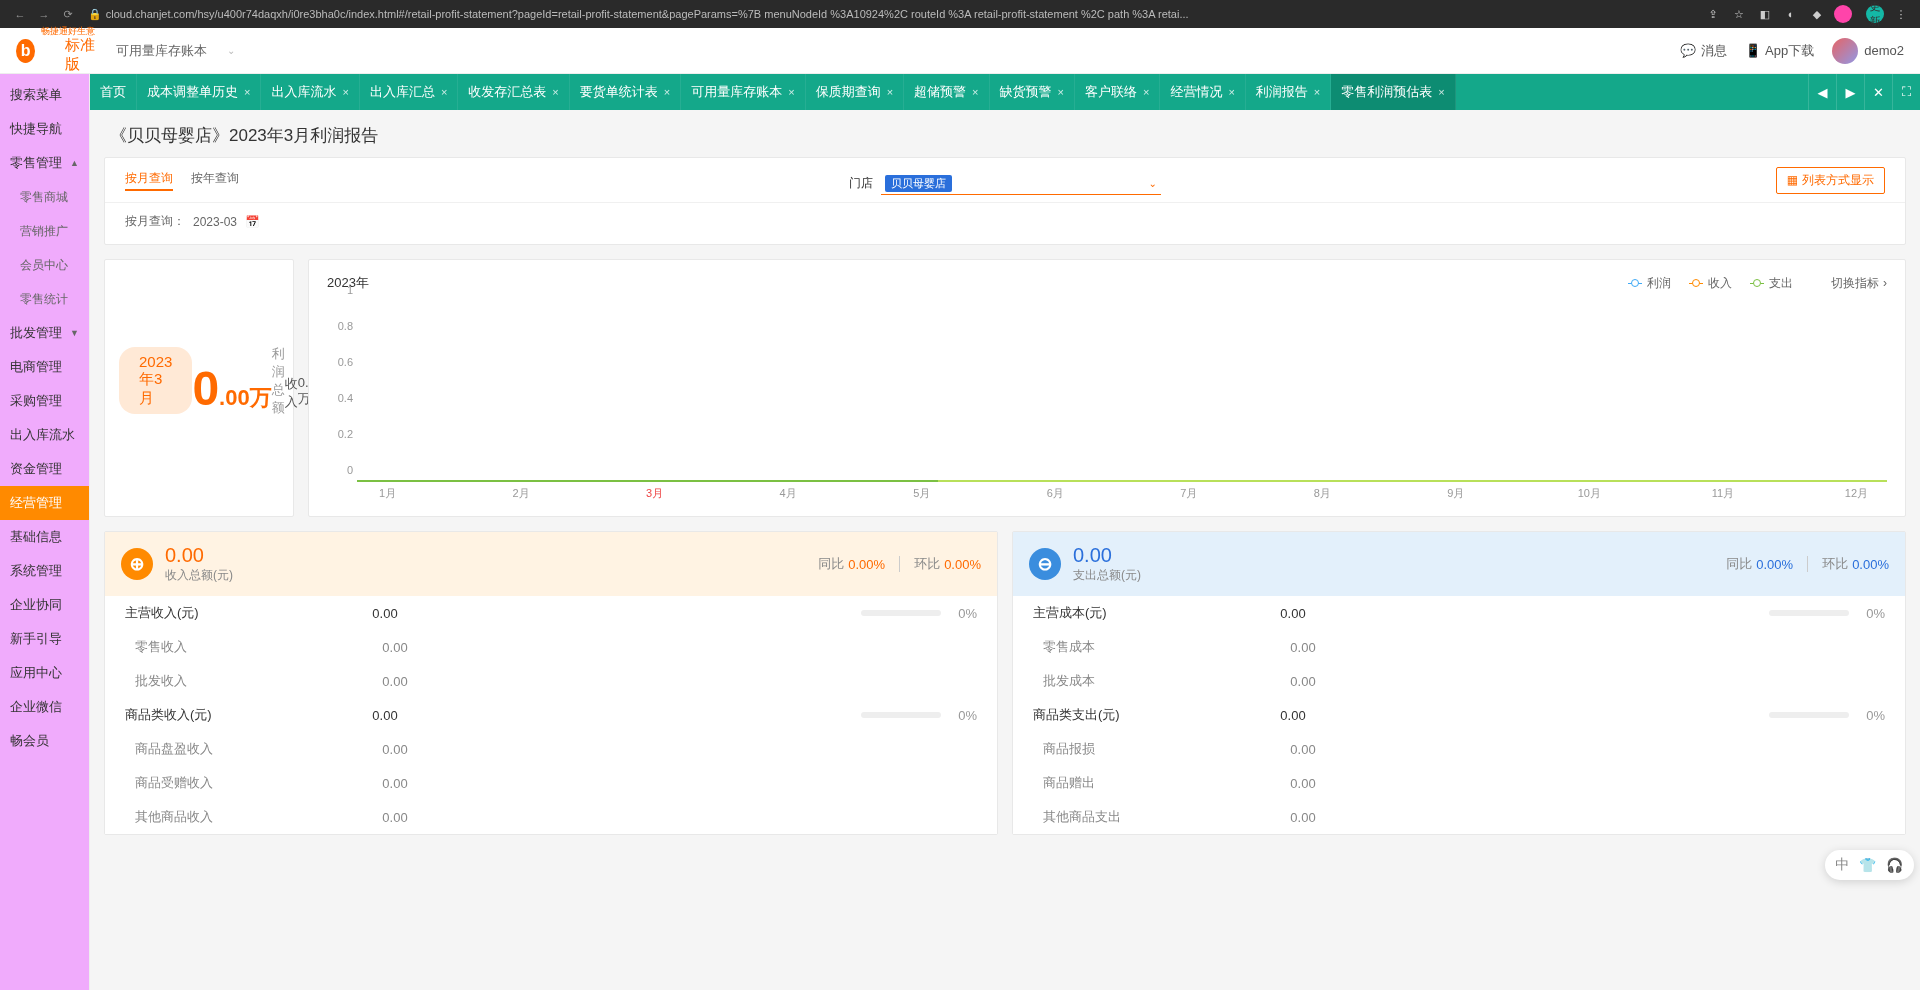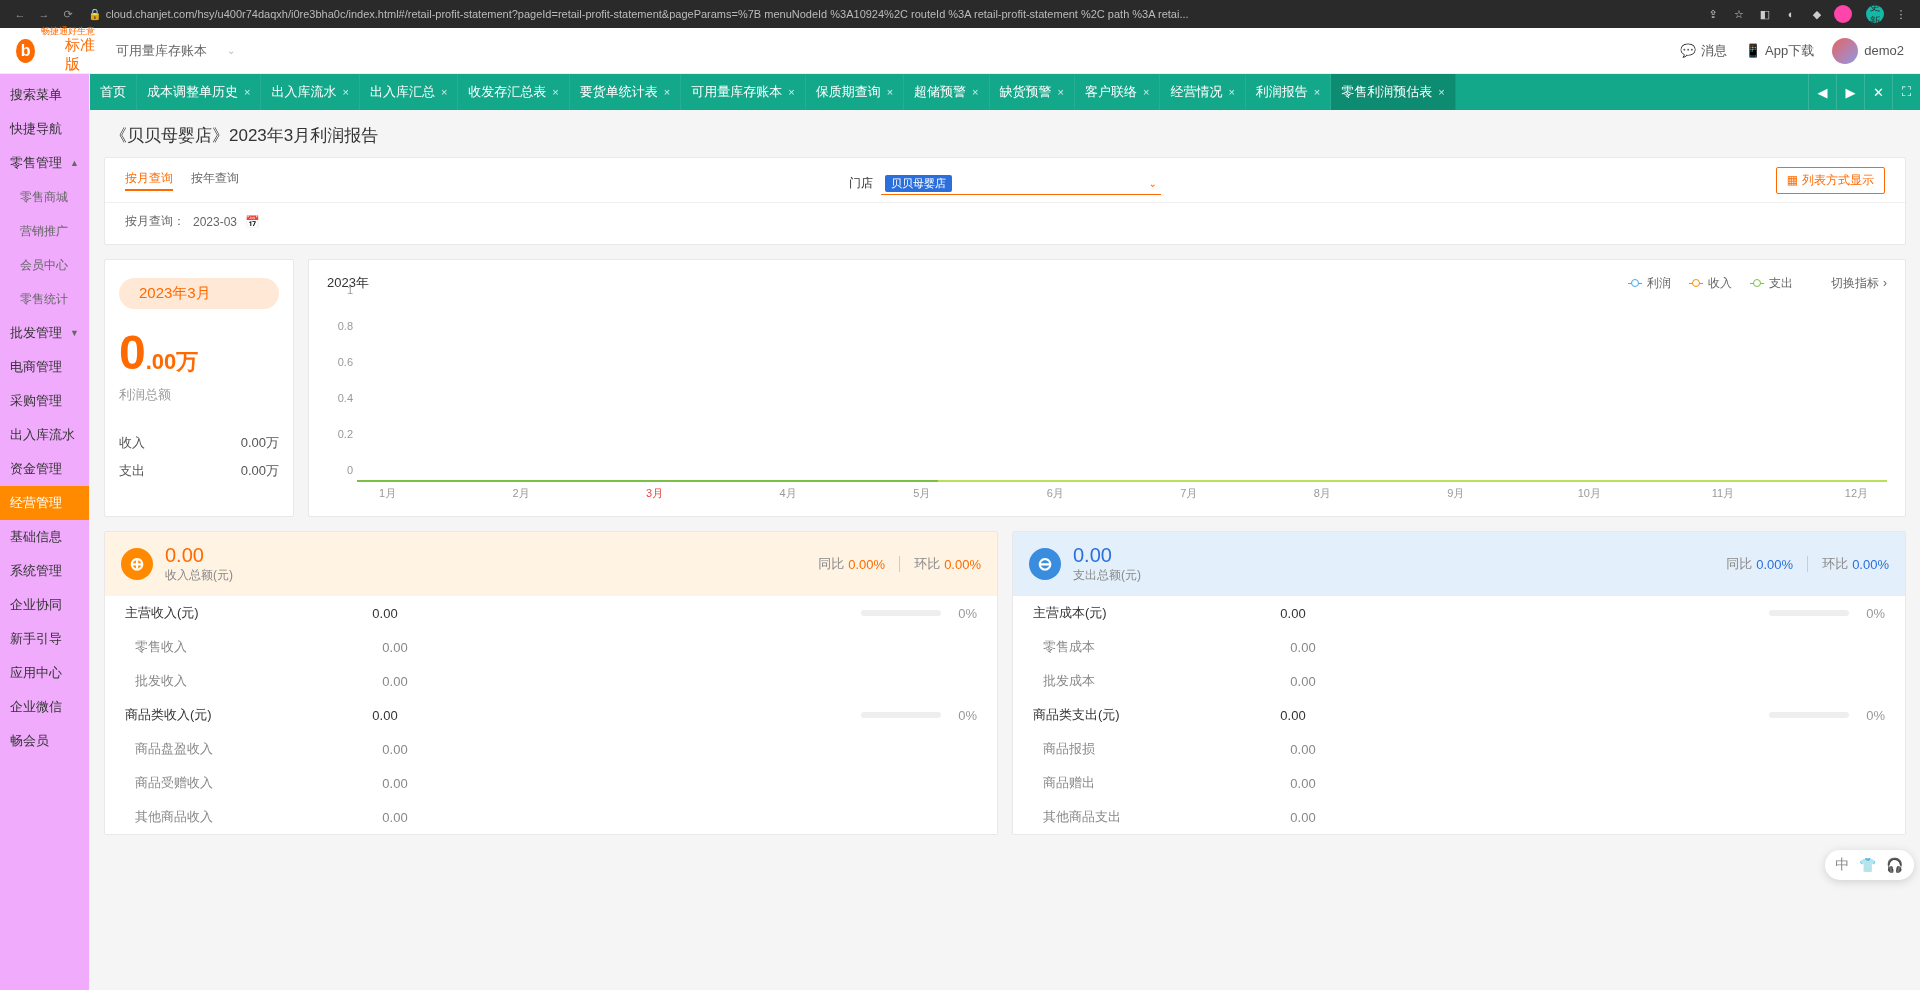--- a/index.html
+++ b/index.html
@@ -58,21 +58,21 @@
 .store-select .sel { border-bottom: 1px solid #ff6a00; padding: 2px 4px; min-width: 280px; display: flex; justify-content: space-between; align-items: center; color: #666; }
 .store-select .tag { background: #2a6fdb; color: #fff; padding: 1px 6px; font-size: 11px; border-radius: 2px; }
 .store-select .chev { color: #ff6a00; font-size: 10px; }
 .list-mode-btn { margin-left: auto; border: 1px solid #ff6a00; color: #ff6a00; padding: 4px 10px; border-radius: 2px; cursor: pointer; display: flex; align-items: center; gap: 4px; }
 .filter-row2 { padding: 10px 20px 14px; color: #666; display: flex; align-items: center; gap: 8px; border-top: 1px solid #f0f0f0; }
 .cal-icon { color: #ff6a00; }
 
 .dash-row { display: flex; gap: 14px; margin: 14px; }
 .card { background: #fff; border: 1px solid #e8e8e8; border-radius: 2px; }
 
-.summary-card { width: 190px; padding: 18px 14px; display: flex; flex-direction: column; }
+.summary-card { width: 190px; padding: 18px 14px; display: flex; flex-direction: row; align-items: center; }
 .month-pill { background: #ffe9d6; color: #ff6a00; padding: 6px 20px; border-radius: 16px; font-size: 15px; margin-bottom: 16px; }
 .big-zero { color: #ff6a00; font-weight: bold; display: flex; align-items: baseline; }
 .big-zero .n0 { font-size: 48px; }
 .big-zero .dec { font-size: 22px; }
 .profit-label { color: #999; font-size: 13px; margin-top: 6px; margin-bottom: 20px; }
 .kv-row { width: 100%; display: flex; justify-content: space-between; font-size: 13px; color: #555; margin-top: 10px; }
 
 .chart-card { flex: 1; padding: 14px 18px; position: relative; }
 .chart-header { display: flex; align-items: center; }
 .chart-title { font-size: 13px; font-weight: 500; }

